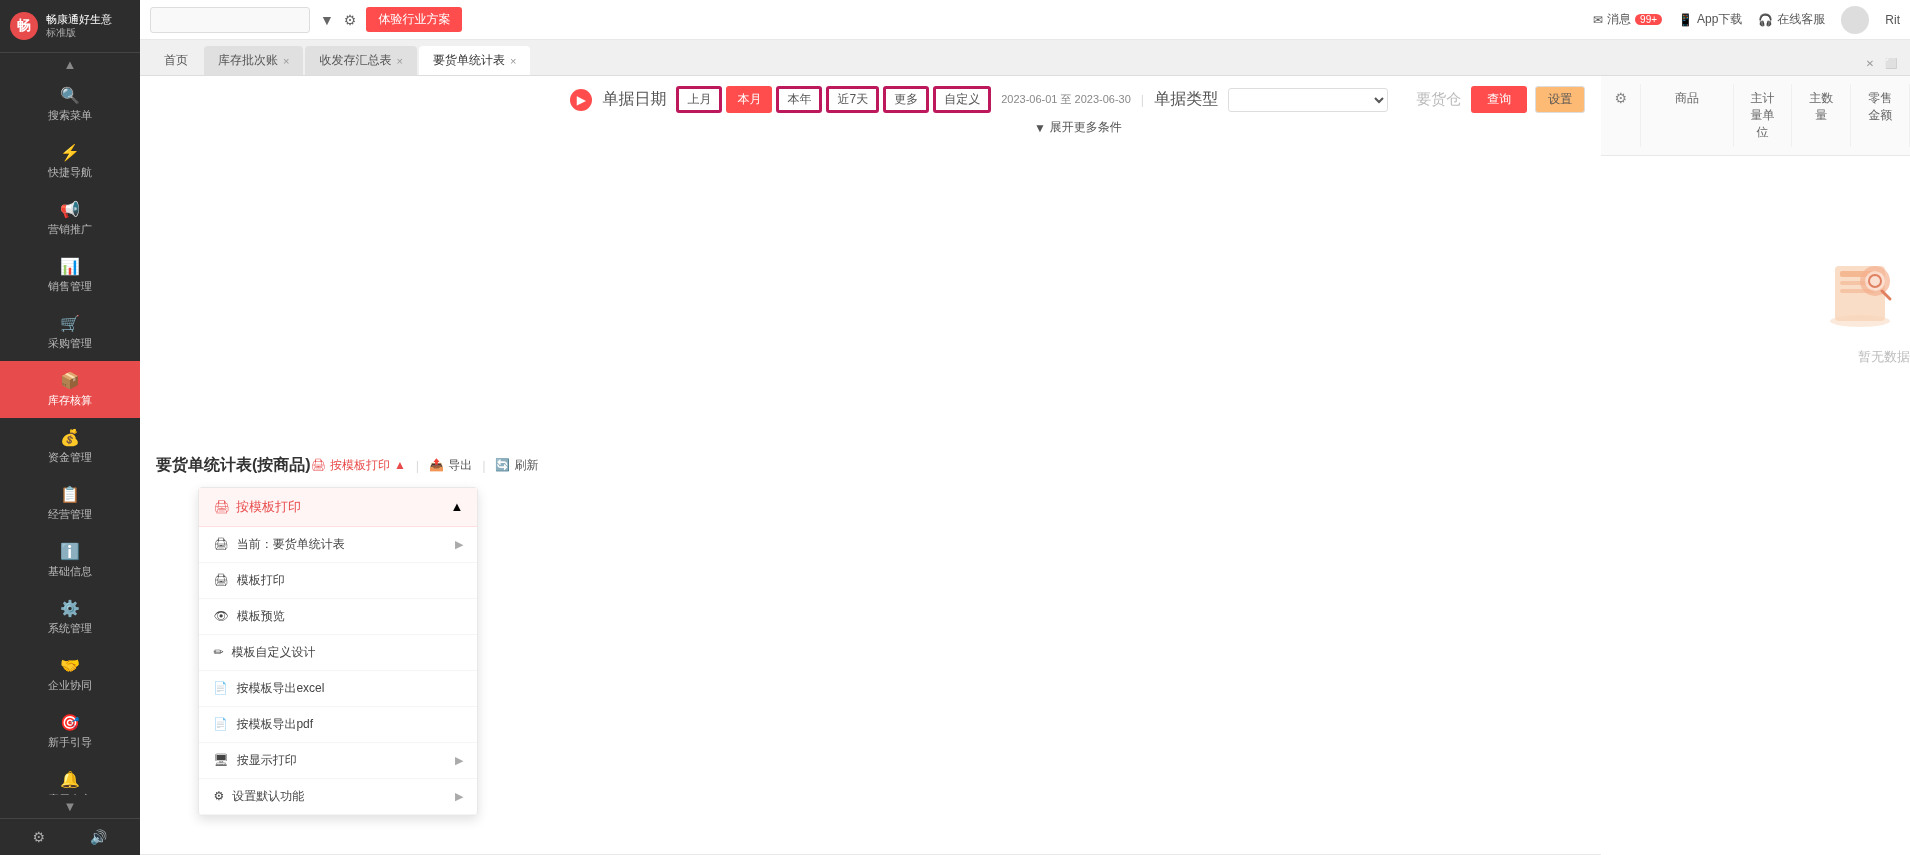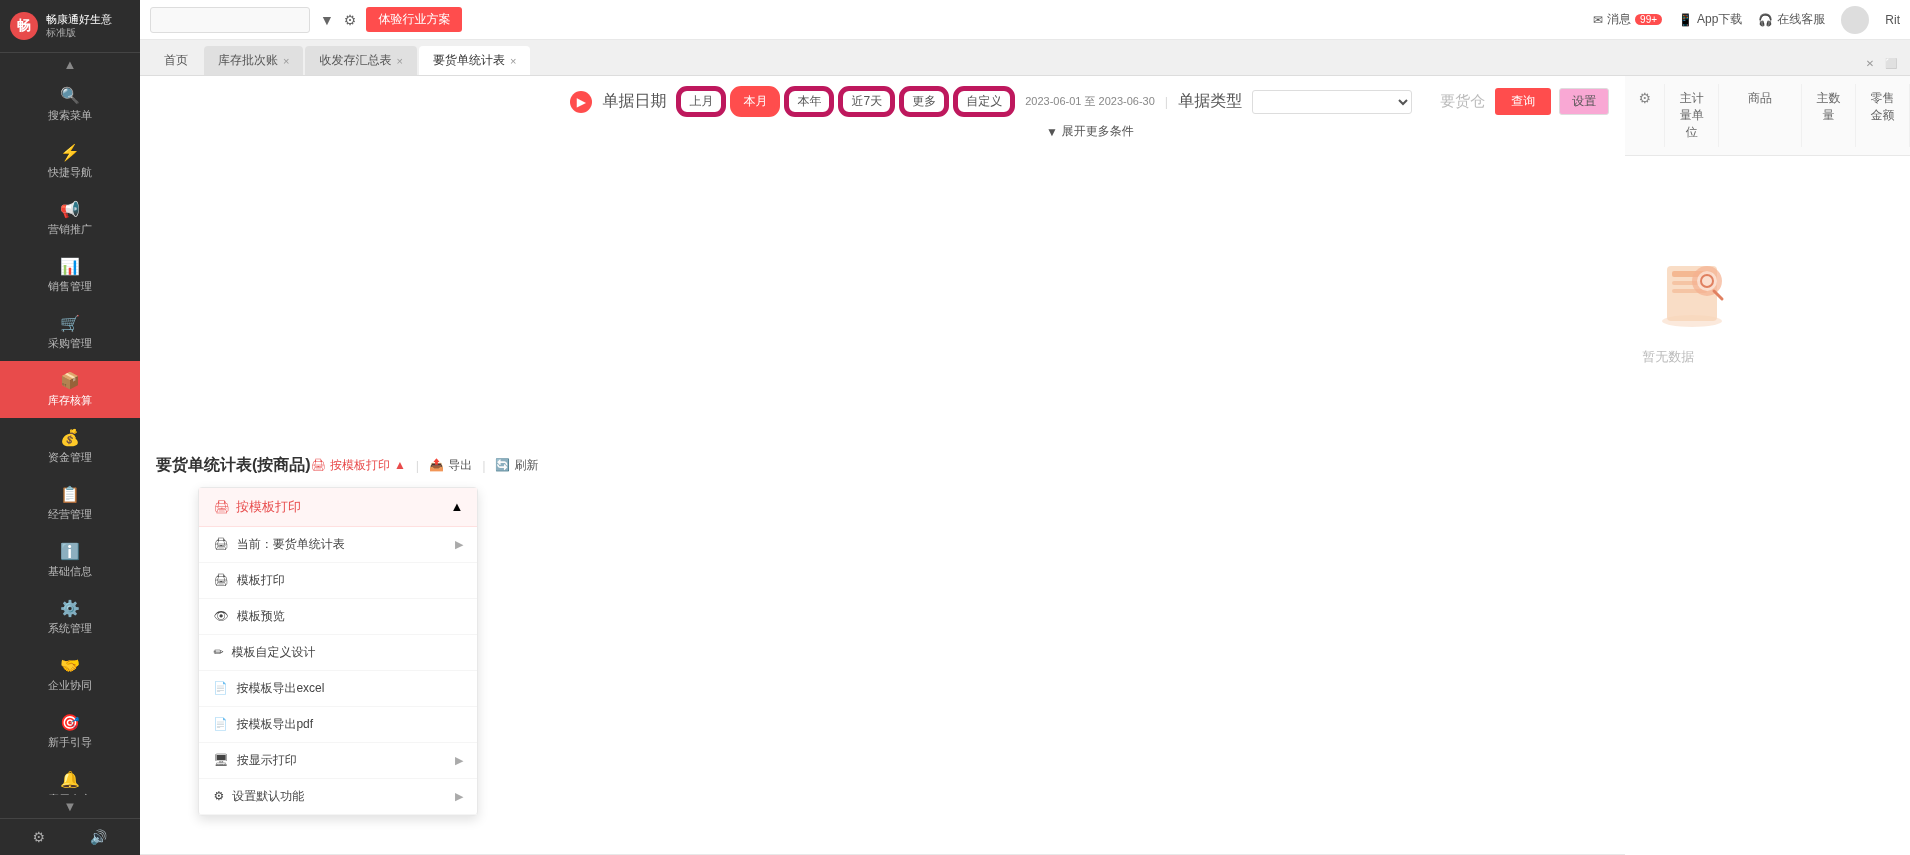--- a/index.html
+++ b/index.html
@@ -51,38 +51,38 @@
     .btn-print { display: flex; align-items: center; gap: 4px; color: #e84b4b; font-size: 12px; cursor: pointer; border: none; background: none; }
     .btn-export { display: flex; align-items: center; gap: 4px; color: #555; font-size: 12px; cursor: pointer; border: none; background: none; }
     .btn-refresh { display: flex; align-items: center; gap: 4px; color: #555; font-size: 12px; cursor: pointer; border: none; background: none; }
 
     
     .filter-area { background: #fff; padding: 10px 16px; border-bottom: 1px solid #e8e8e8; }
     .filter-row { display: flex; align-items: center; gap: 10px; flex-wrap: wrap; }
     .filter-label { font-size: 16px; color: #555; white-space: nowrap; }
     .filter-expand { display: flex; align-items: center; background: #ff4d4d; border-radius: 50%; width: 22px; height: 22px; justify-content: center; color: white; font-size: 12px; cursor: pointer; }
     .date-btns { display: flex; gap: 4px; align-items: center; }
-    .date-btn { padding: 2px 8px; border-radius: 11px; font-size: 12px; cursor: pointer; border: 5px solid #be185d; background: #fff; color: #555; }
+    .date-btn { padding: 2px 8px; border-radius: 3px; font-size: 12px; cursor: pointer; border: 3px solid #be185d; background: #fff; color: #555; }
     .date-btn.active { background: #ff4d4d; color: #fff; border-color: #ff4d4d; }
     .date-range { font-size: 11px; color: #888; }
     .filter-divider { color: #ddd; }
     .filter-select { padding: 3px 8px; border: 1px solid #ddd; border-radius: 3px; font-size: 12px; color: #555; background: #fff; min-width: 160px; }
     .filter-type-label { font-size: 16px; color: #555; }
     .expand-more { display: flex; align-items: center; gap: 4px; color: #555; font-size: 12px; cursor: pointer; margin: 6px auto 0; width: fit-content; }
 
     
     .table-area { flex: 1; overflow: auto; background: #fff; margin: 0; }
     .table-header-row { display: flex; background: #fafafa; border-bottom: 1px solid #e8e8e8; padding: 8px 0; }
     .th { padding: 6px 12px; font-size: 12px; color: #666; font-weight: 500; flex: 1; text-align: center; border-right: 1px solid #f0f0f0; }
     .th:first-child { flex: 0 0 40px; }
     .th.product { flex: 2; }
     .settings-icon { font-size: 14px; color: #888; cursor: pointer; }
 
     
-    .empty-state { display: flex; flex-direction: column; align-items: flex-start; justify-content: center; padding: 80px 0; color: #bbb; margin-left: 17px; }
+    .empty-state { display: flex; flex-direction: column; align-items: flex-end; justify-content: center; padding: 80px 0; color: #bbb; }
     .empty-img { width: 100px; height: 100px; position: relative; margin-bottom: 12px; }
     .empty-text { font-size: 13px; color: #bbb; }
 
     
     .dropdown-menu { position: absolute; top: 30px; right: 60px; background: #fff; border: 1px solid #e8e8e8; border-radius: 4px; box-shadow: 0 4px 12px rgba(0,0,0,0.12); z-index: 1000; width: 280px; }
     .dropdown-header { display: flex; align-items: center; justify-content: space-between; padding: 10px 14px; background: #fff5f5; border-bottom: 1px solid #ffe0e0; }
     .dropdown-header-text { display: flex; align-items: center; gap: 6px; font-size: 13px; color: #e84b4b; font-weight: 500; }
     .dropdown-item { display: flex; align-items: center; gap: 8px; padding: 9px 14px; font-size: 12px; color: #444; cursor: pointer; border-bottom: 1px solid #f5f5f5; }
     .dropdown-item-expand { display: flex; align-items: center; justify-content: space-between; padding: 9px 14px; font-size: 12px; color: #444; cursor: pointer; border-bottom: 1px solid #f5f5f5; }
     .dropdown-item-expand-left { display: flex; align-items: center; gap: 8px; }
@@ -299,36 +299,36 @@
         </div>
         <span class="date-range">2023-06-01 至 2023-06-30</span>
         <span class="filter-divider">|</span>
         <span class="filter-type-label">单据类型</span>
         <select class="filter-select">
           <option></option>
         </select>
         <span style="color:#bbb; font-size:15px; margin-left:18px;">要货仓</span>
         <div style="margin-left:auto; display:flex; gap:8px;">
           <button style="background:#ff4d4d;color:#fff;border:none;border-radius:3px;padding:4px 16px;font-size:12px;cursor:pointer;">查询</button>
-          <button style="background:#f9a8d4;color:#555;border:1px solid #ddd;border-radius:3px;padding:4px 12px;font-size:12px;cursor:pointer;">设置</button>
+          <button style="background:#fdba74;color:#555;border:1px solid #ddd;border-radius:3px;padding:4px 12px;font-size:12px;cursor:pointer;">设置</button>
         </div>
       </div>
       <div class="expand-more">
         <span>▼</span>
         <span>展开更多条件</span>
       </div>
     </div>
 
     <div class="table-area">
       <div class="table-header-row">
         <div class="th" style="flex:0 0 40px;">
           <span class="settings-icon">⚙</span>
         </div>
+        <div class="th product">商品</div>
         <div class="th">主计量单位</div>
-        <div class="th product">商品</div>
         <div class="th">主数量</div>
         <div class="th">零售金额</div>
       </div>
 
       <div class="empty-state">
         <div class="empty-img">
           <svg width="100" height="100" viewBox="0 0 100 100" xmlns="http://www.w3.org/2000/svg">
             <ellipse cx="50" cy="85" rx="30" ry="6" fill="#f5c9a8" opacity="0.4"></ellipse>
             <rect x="25" y="30" width="50" height="55" rx="4" fill="#f8d4b8" opacity="0.8"></rect>
             <rect x="30" y="35" width="40" height="6" rx="2" fill="#f0a070" opacity="0.6"></rect>

